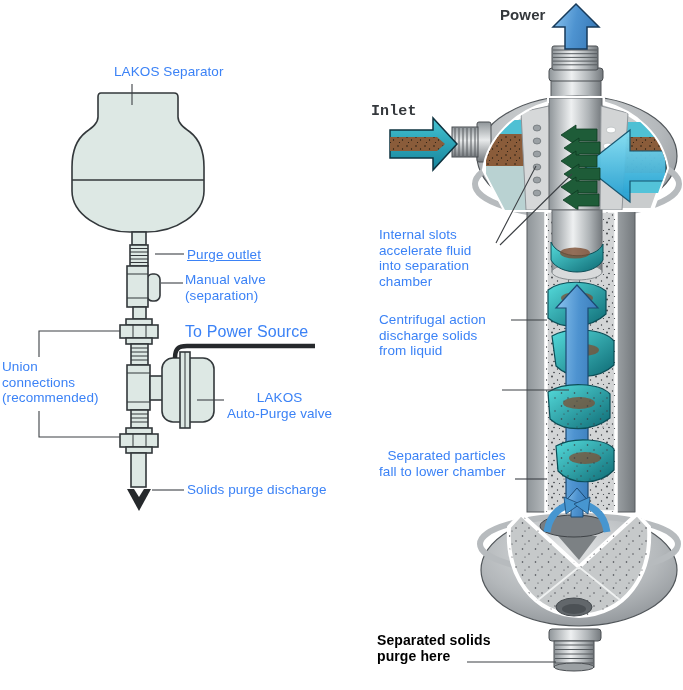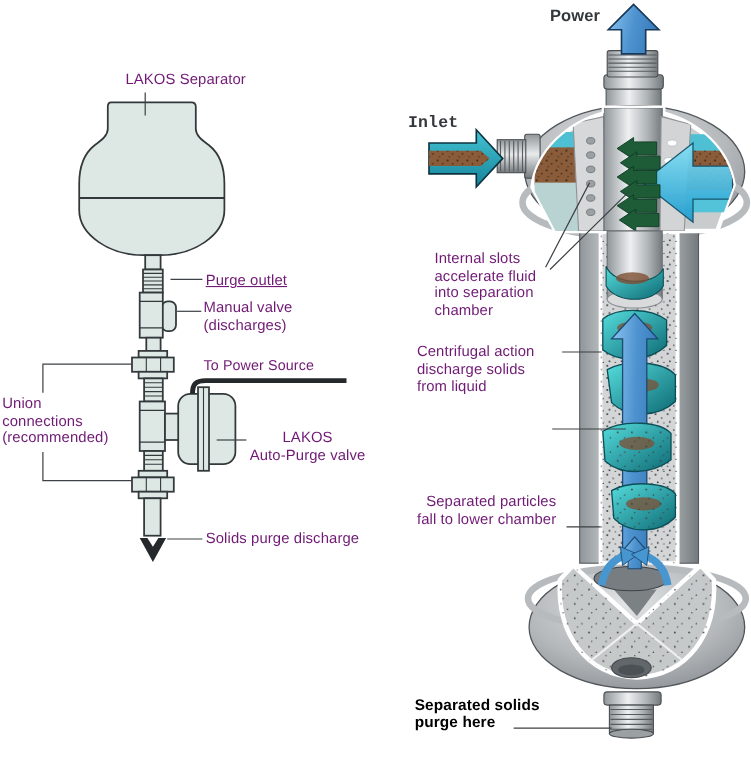--- a/index.html
+++ b/index.html
@@ -1,23 +1,23 @@
 <!DOCTYPE html>
 <html><head>
 <meta charset="utf-8">
 <style>
   html,body{margin:0;padding:0;background:#ffffff;}
   .stage{position:relative;width:683px;height:690px;background:#ffffff;overflow:hidden;
          font-family:"Liberation Sans",sans-serif;}
   .stage svg{position:absolute;left:0;top:0;}
-  .label{position:absolute;font-size:13.5px;line-height:15.5px;color:#701a75;
+  .label{position:absolute;font-size:13.5px;line-height:15.5px;color:#3b82f6;
          white-space:pre-line;letter-spacing:.1px;}
   .label.bold{font-weight:bold;font-size:15px;line-height:17px;color:#34383c;}
   .label.b14{font-weight:bold;font-size:14px;line-height:16px;color:#000000;}
-  .label.f14{font-size:13px;}
+  .label.f14{font-size:16px;}
 </style>
 </head>
 <body>
 
 <div class="stage">
 
 <svg width="683" height="690" viewBox="0 0 683 690">
   <defs>
     <linearGradient id="gMetal" x1="0" y1="0" x2="1" y2="0">
       <stop offset="0" stop-color="#8f9599"></stop>
@@ -274,32 +274,32 @@
     <path d="M511,320 H547"></path>
     <path d="M502,390 H569"></path>
     <path d="M515,479 H546"></path>
     <path d="M467,662 H556"></path>
   </g>
 </svg>
 
 <div class="label" style="left:114px;top:64px;">LAKOS Separator</div>
 <div class="label" style="left:187px;top:247px;text-decoration:underline;">Purge outlet</div>
 <div class="label" style="left:185px;top:272px;">Manual valve
-(discharges)</div>
+(separation)</div>
 <div class="label f14" style="left:185px;top:324px;">To Power Source</div>
 <div class="label" style="left:2px;top:359px;">Union
 connections
 (recommended)</div>
 <div class="label" style="left:227px;top:390px;text-align:center;">LAKOS
 Auto-Purge valve</div>
 <div class="label" style="left:187px;top:482px;">Solids purge discharge</div>
 
 <div class="label bold" style="left:500px;top:6px;">Power</div>
 <div class="label bold" style="left:371px;top:103px;font-family:Liberation Mono, monospace;">Inlet</div>
-<div class="label" style="left:395px;top:227px;">Internal slots
+<div class="label" style="left:379px;top:227px;">Internal slots
 accelerate fluid
 into separation
 chamber</div>
 <div class="label" style="left:379px;top:312px;">Centrifugal action
 discharge solids
 from liquid</div>
 <div class="label" style="left:379px;top:448px;text-align:right;">Separated particles
 fall to lower chamber</div>
 <div class="label b14" style="left:377px;top:632px;">Separated solids
 purge here</div>

